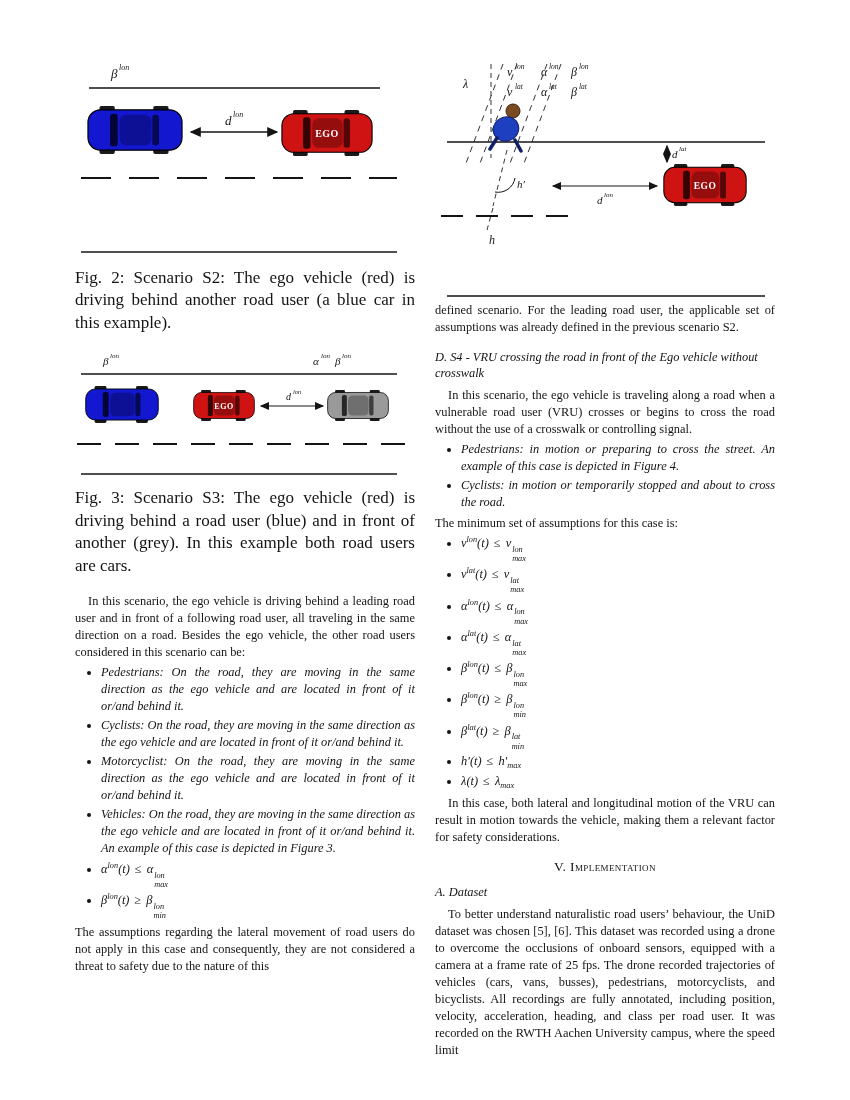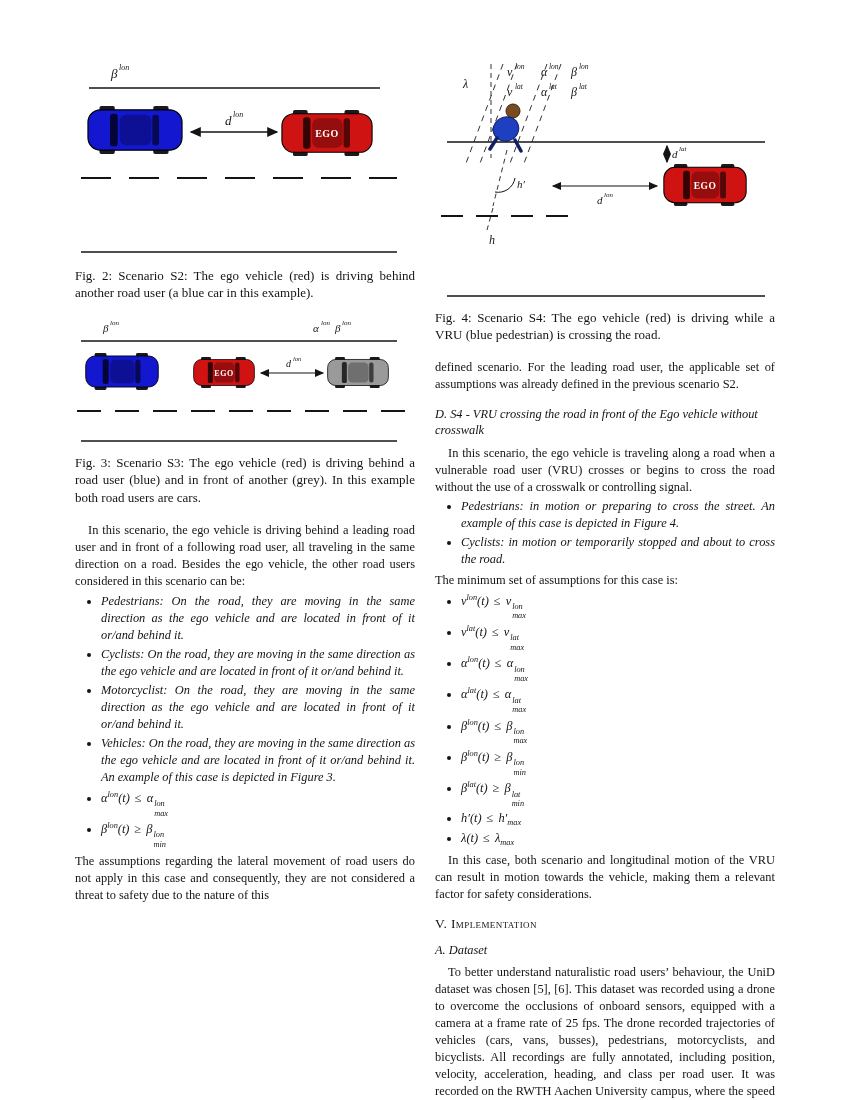--- a/index.html
+++ b/index.html
@@ -4,26 +4,26 @@
 <style>
   * { box-sizing: border-box; }
   html,body { margin:0; padding:0; background:#ffffff; }
   .page {
     width:850px; height:1100px; background:#ffffff; overflow:hidden;
     font-family:"Liberation Serif", serif; color:#141414; position:relative;
   }
   .cols { display:flex; gap:20px; padding:58px 75px 0 75px; }
   .col { width:340px; font-size:12.4px; line-height:1.37; text-align:justify; }
   figure { margin:0; padding:0; }
-  .caption { font-size:13px; margin:7px 0 16px 0; text-align:justify; line-height:1.32; }
+  .caption { font-size:17px; margin:7px 0 16px 0; text-align:justify; line-height:1.32; }
   p { margin:0 0 3px 0; }
   .indent { text-indent:13px; }
   .subhead { font-style:italic; font-weight:normal; font-size:12.4px; margin:13px 0 6px 0; text-align:left; line-height:1.3; }
   .gap-top { margin-top:28px; }
-  .sec-head { font-weight:normal; font-variant:small-caps; font-size:13.5px; letter-spacing:0.4px; margin:12px 0 8px 0; }
+  .sec-head { font-weight:normal; font-variant:small-caps; text-align:center; font-size:13.5px; letter-spacing:0.4px; margin:12px 0 8px 0; }
   ul.list { margin:2px 0 4px 0; padding-left:26px; }
   ul.list li { margin:0 0 2px 0;font-style:italic; }
   ul.math-list { margin:2px 0 4px 0; padding-left:26px; }
   ul.math-list li { margin:0 0 3px 0; line-height:1.15; }
   .math { white-space:nowrap; }
   .mv { font-style:italic; }
   .mop { padding:0 5px; }
   .msup, .msub { font-size:8.3px; font-style:italic; }
   .stk { display:inline-flex; flex-direction:column; align-items:flex-start;
          font-size:8.3px; line-height:1.12; vertical-align:-0.55em; font-style:italic; margin-left:1px; }
@@ -168,21 +168,20 @@
           <use href="#car" x="228" y="106" width="84" height="42" style="color:#cf1212"></use>
           <text class="ego-label" x="270" y="131" font-size="9.5" text-anchor="middle">EGO</text>
 
           <line x1="118" y1="128" x2="222" y2="128" stroke="#141414" stroke-width="1.2" marker-start="url(#arr)" marker-end="url(#arr)"></line>
           <text x="162" y="146" font-size="11">d</text>
           <text x="169" y="139" font-size="7">lon</text>
 
           <line x1="6" y1="158" x2="140" y2="158" stroke="#141414" stroke-width="2" stroke-dasharray="22 13"></line>
           <line x1="12" y1="238" x2="330" y2="238" stroke="#141414" stroke-width="1.6"></line>
         </svg>
-        <figcaption class="caption">Fig. 4: Scenario S4: The ego vehicle (red) is driving while a VRU (blue pedestrian) is crossing the road.</figcaption>
       </figure>
 
       <p>defined scenario. For the leading road user, the applicable set of assumptions was already defined in the previous scenario S2.</p>
 
       <h3 class="subhead">D. S4 - VRU crossing the road in front of the Ego vehicle without crosswalk</h3>
 
       <p class="indent">In this scenario, the ego vehicle is traveling along a road when a vulnerable road user (VRU) crosses or begins to cross the road without the use of a crosswalk or controlling signal.</p>
 
       <ul class="list">
         <li>Pedestrians: in motion or preparing to cross the street. An example of this case is depicted in Figure 4.</li>
@@ -217,21 +216,21 @@
                 <span>min</span>
               </span></span></li>
         <li><span class="math"><span class="mv">β</span><sup class="msup">lat</sup><span class="mv">(t)</span><span class="mop">≥</span><span class="mv">β</span><span class="stk">
                 <span>lat</span>
                 <span>min</span>
               </span></span></li>
         <li><span class="math"><span class="mv">h′</span><span class="mv">(t)</span><span class="mop">≤</span><span class="mv">h′</span><sub class="msub">max</sub></span></li>
         <li><span class="math"><span class="mv">λ</span><span class="mv">(t)</span><span class="mop">≤</span><span class="mv">λ</span><sub class="msub">max</sub></span></li>
       </ul>
 
-      <p class="indent">In this case, both scenario and longitudinal motion of the VRU can result in motion towards the vehicle, making them a relevant factor for safety considerations.</p>
+      <p class="indent">In this case, both lateral and longitudinal motion of the VRU can result in motion towards the vehicle, making them a relevant factor for safety considerations.</p>
 
       <h2 class="sec-head">V. Implementation</h2>
 
       <h3 class="subhead" style="margin-top:4px">A. Dataset</h3>
 
       <p class="indent">To better understand naturalistic road users’ behaviour, the UniD dataset was chosen [5], [6]. This dataset was recorded using a drone to overcome the occlusions of onboard sensors, equipped with a camera at a frame rate of 25 fps. The drone recorded trajectories of vehicles (cars, vans, busses), pedestrians, motorcyclists, and bicyclists. All recordings are fully annotated, including position, velocity, acceleration, heading, and class per road user. It was recorded on the RWTH Aachen University campus, where the speed limit</p>
     </div>
 
   </div>
 </div>

